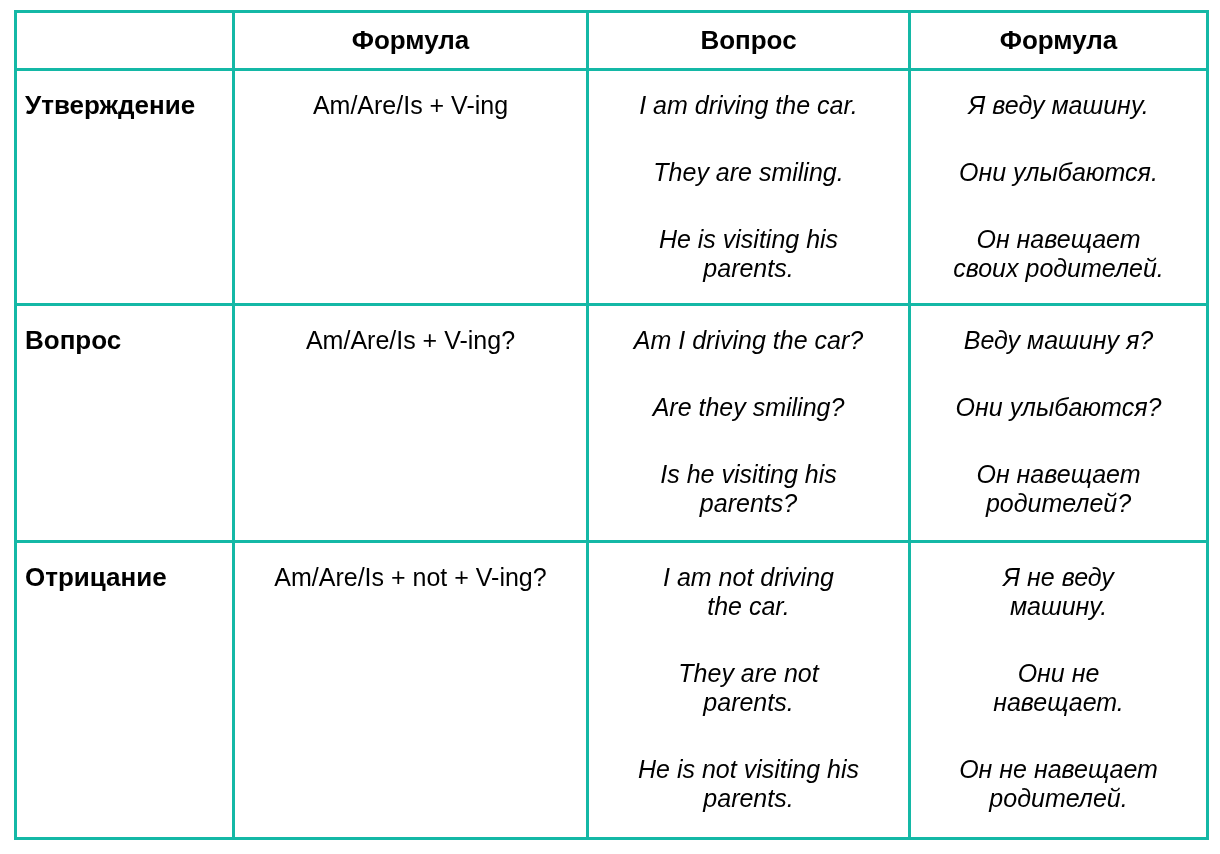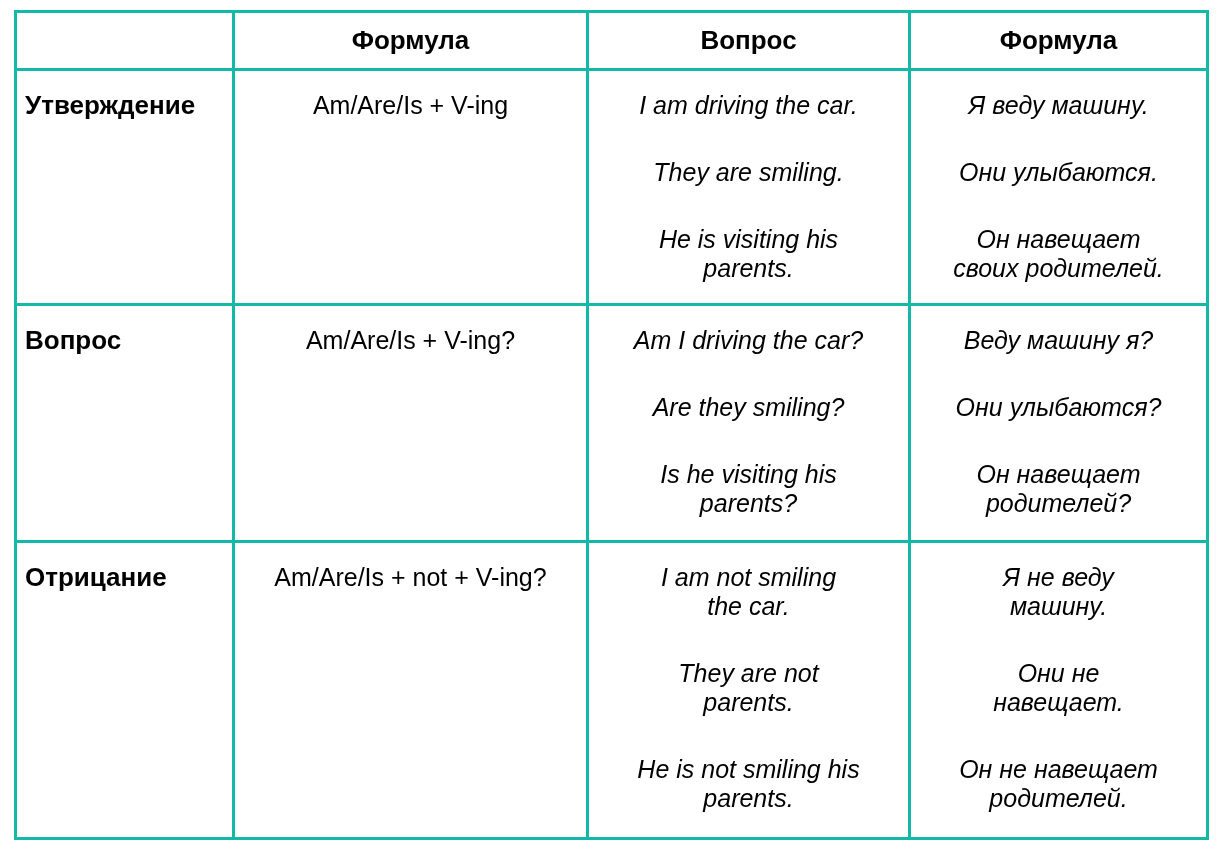--- a/index.html
+++ b/index.html
@@ -116,25 +116,25 @@
         <p>Он навещает
 родителей?</p>
       </td>
     </tr>
     <tr class="r3">
       <td class="row-label">Отрицание</td>
       <td class="formula">
         <p>Am/Are/Is + not + V-ing?</p>
       </td>
       <td class="examples">
-        <p>I am not smiling
+        <p>I am not driving
 the car.</p>
         <p>They are not
 parents.</p>
-        <p>He is not smiling his
+        <p>He is not visiting his
 parents.</p>
       </td>
       <td class="translations">
         <p>Я не веду
 машину.</p>
         <p>Они не
 навещает.</p>
         <p>Он не навещает
 родителей.</p>
       </td>

